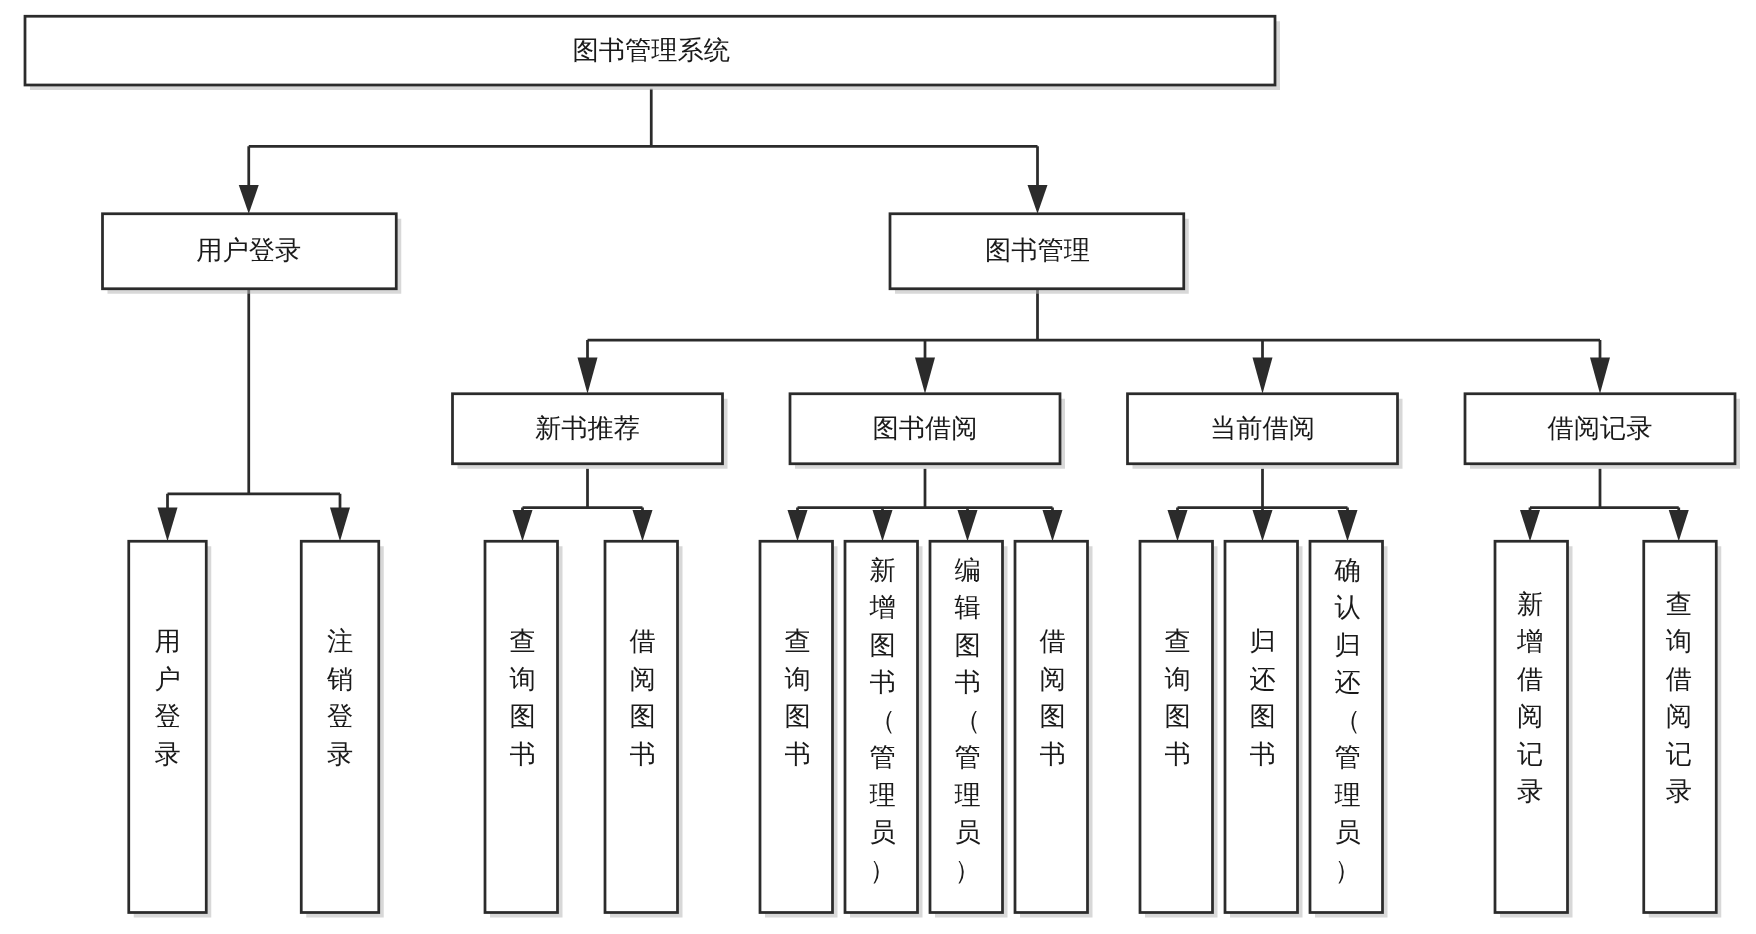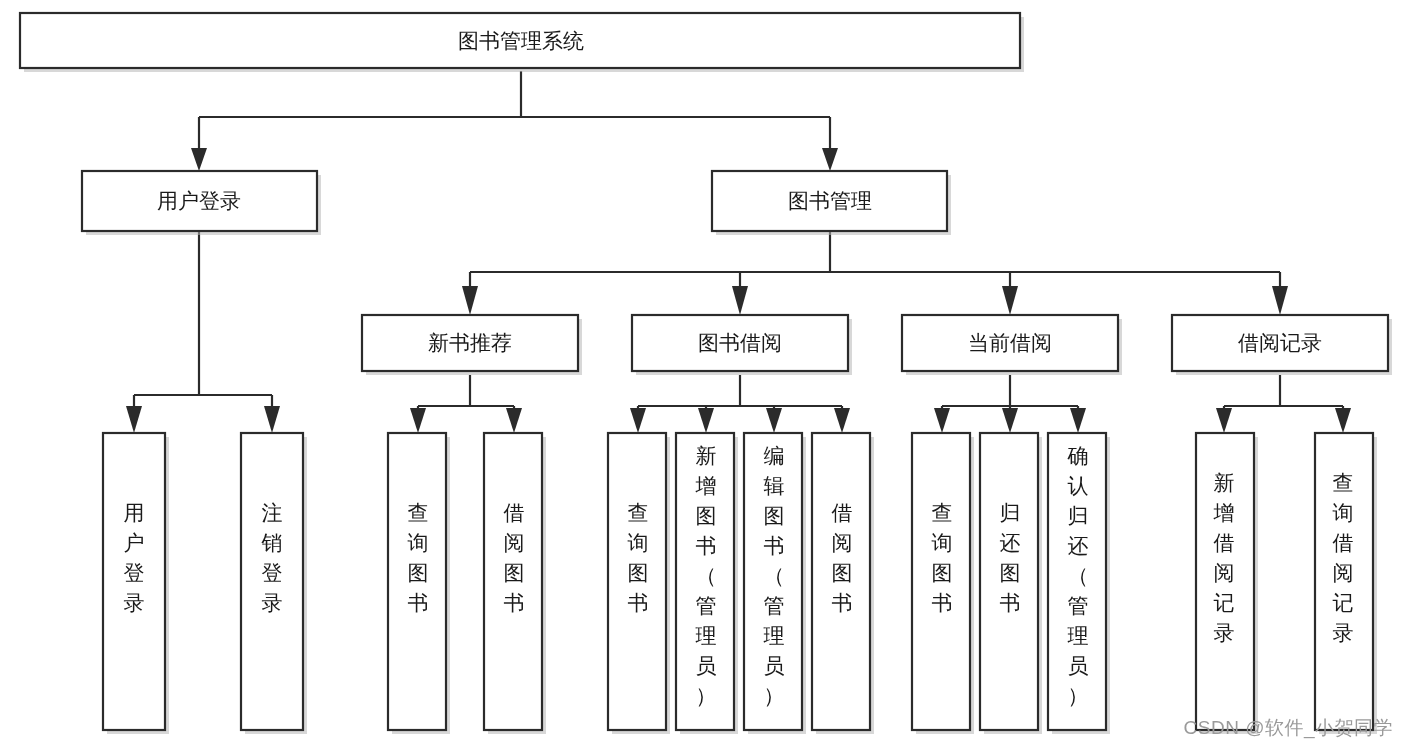--- a/index.html
+++ b/index.html
@@ -261,15 +261,14 @@
 
       <g>
         <rect class="node-shadow" x="1319" y="437" width="58" height="297"></rect>
         <rect class="node-box" x="1315" y="433" width="58" height="297"></rect>
         <text class="node-label-v"><tspan x="1343" y="490">查</tspan><tspan x="1343" y="520">询</tspan><tspan x="1343" y="550">借</tspan><tspan x="1343" y="580">阅</tspan><tspan x="1343" y="610">记</tspan><tspan x="1343" y="640">录</tspan></text>
       </g>
 
     </g>
   </svg>
 
-  <div class="watermark-text">CSDN @软件_小贺同学</div>
 
 </div>
 
 </body></html>

